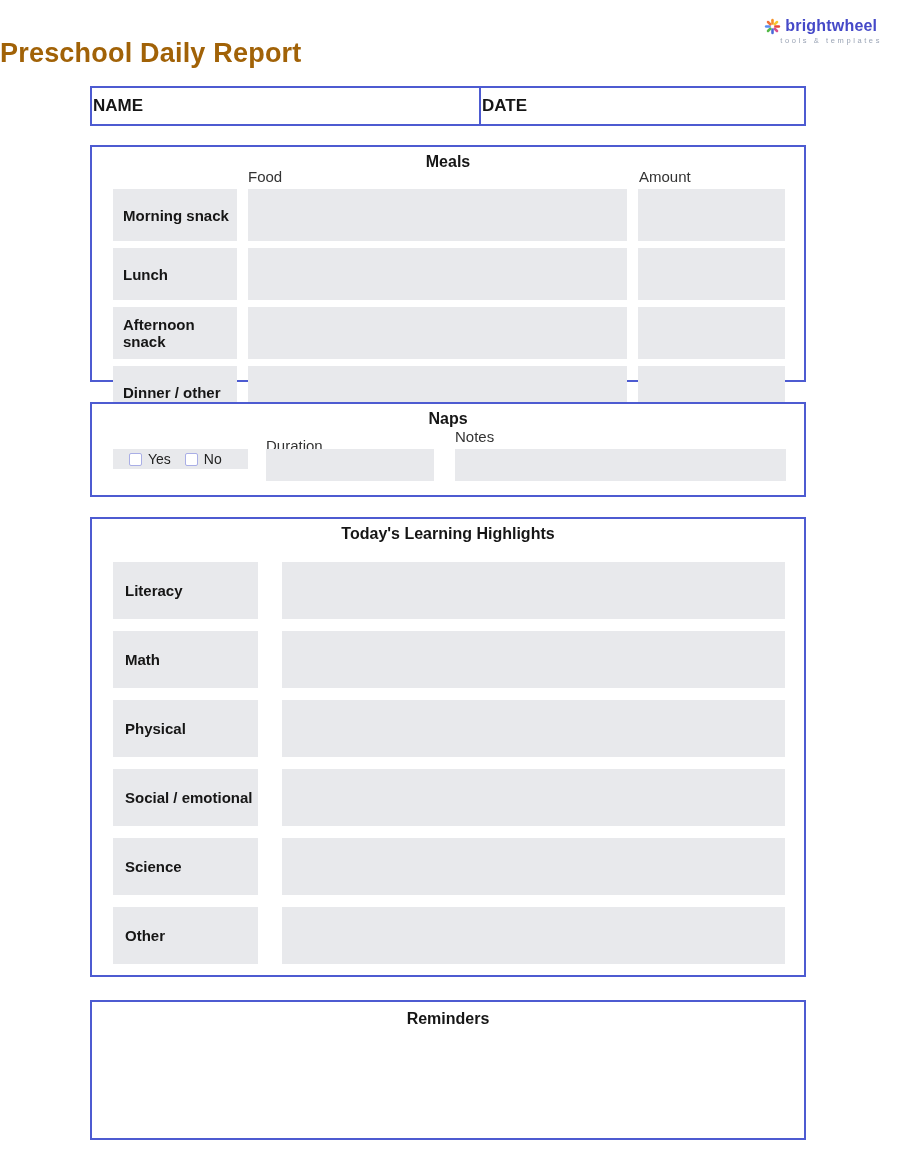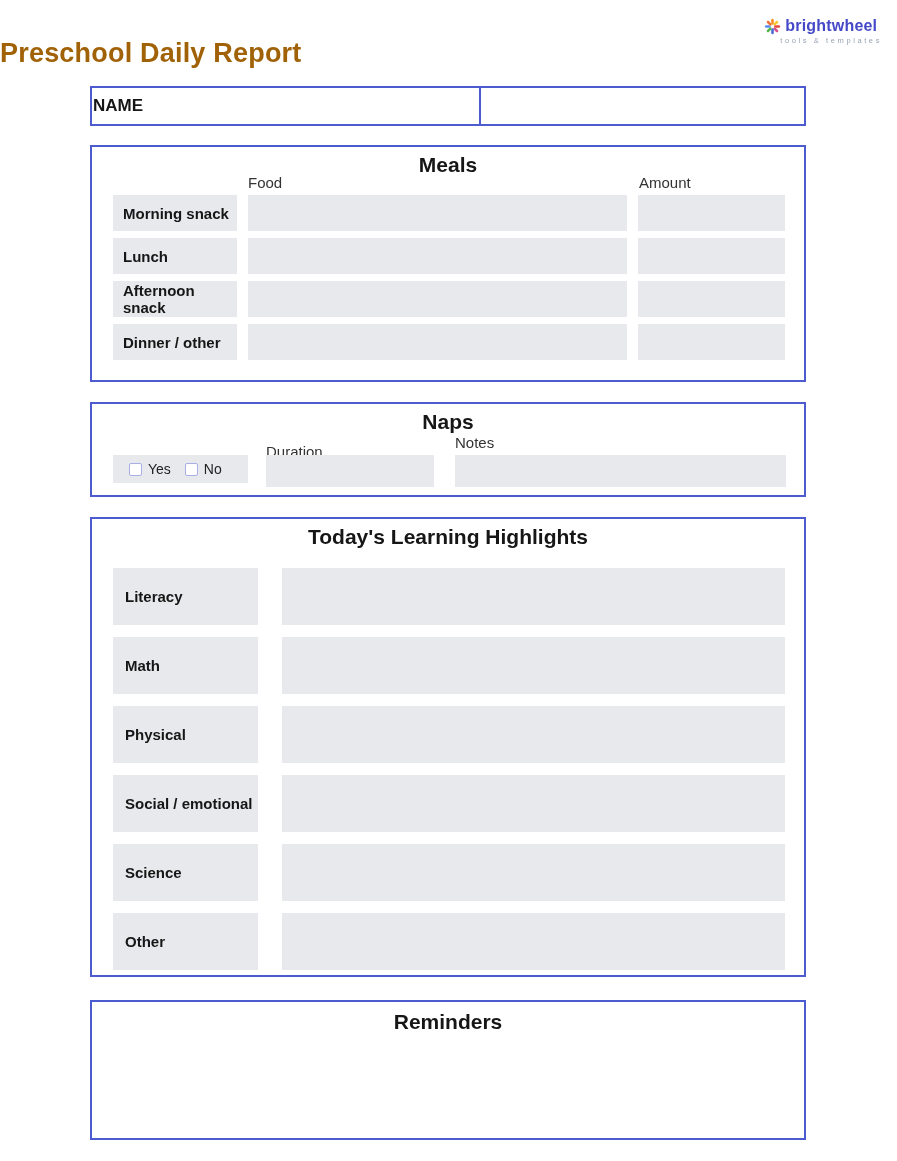--- a/index.html
+++ b/index.html
@@ -29,50 +29,50 @@
     font-size: 27px;
     font-weight: bold;
     color: #a16207;
     letter-spacing: 0.2px;
   }
 
   
   .bordered { border: 2px solid #4d5bd1; width: 716px; margin-left: 90px; background: #fff; }
   .section-title {
     margin: 6px 0 0 0; text-align: center;
-    font-size: 21px; font-weight: bold; color: #161616;
+    font-size: 16px; font-weight: bold; color: #161616;
   }
   .field { background: #e8e9ec; }
 
   
   .namedate { margin-top: 17px; height: 40px; display: flex; }
   .nd-cell { display: flex; align-items: center; padding-left: 1px; }
   .nd-cell.name { width: 389px; border-right: 2px solid #4d5bd1; }
   .nd-cell.date { flex: 1; }
   .nd-label { font-size: 17px; font-weight: bold; color: #161616; }
 
   
   .meals { margin-top: 19px; height: 237px; }
   .col-labels { position: relative; height: 16px; margin-top: -3px; font-size: 15px; color: #333; padding-left: 48px; }
   .col-labels .food-col { position: absolute; left: 156px; top: 0; }
   .col-labels .amount-col { position: absolute; left: 547px; top: 0; }
   .meal-rows { margin: 5px 0 0 21px; }
-  .meal-row { display: flex; gap: 11px; height: 36px; margin-bottom: 7px; }
+  .meal-row { display: flex; gap: 11px; height: 52px; margin-bottom: 7px; }
   .meal-label { width: 124px; display: flex; align-items: center; padding-left: 10px;
                 font-size: 15px; font-weight: bold; color: #161616; }
   .meal-food { width: 379px; }
   .meal-amount { width: 147px; }
 
   
   .naps { margin-top: 20px; height: 95px; position: relative; }
   .naps-labels { position: relative; height: 18px; font-size: 15px; color: #333; }
   .naps-labels .duration-col { position: absolute; left: 174px; top: 9px; }
   .naps-labels .notes-col { position: absolute; left: 363px; top: 0; }
   .naps-fields { position: relative; height: 32px; margin-top: 3px; }
-  .yesno-box { position: absolute; left: 21px; width: 135px; height: 28px;
+  .yesno-box { position: absolute; left: 21px; width: 135px; height: 20px;
                display: flex; align-items: center; gap: 14px; padding-left: 16px;
                font-size: 14px; color: #222; }
   .check-opt { display: flex; align-items: center; gap: 6px; }
   .checkbox { width: 13px; height: 13px; background: #fff;
               border: 1.5px solid #a9aee6; border-radius: 2px; display: inline-block; }
   .duration-field { position: absolute; left: 174px; width: 168px; height: 32px; }
   .notes-field { position: absolute; left: 363px; width: 331px; height: 32px; }
 
   
   .learning { margin-top: 20px; height: 460px; }
@@ -110,20 +110,23 @@
   </div>
   <div class="logo-tagline">tools &amp; templates</div>
 </div>
 
 <h1 class="page-title">Preschool Daily Report</h1>
 
 <div class="bordered namedate">
   <div class="nd-cell name">
     <span class="nd-label">NAME</span>
   </div>
+  <div class="nd-cell date">
+    <span class="nd-label">DATE</span>
+  </div>
 </div>
 
 <div class="bordered meals">
   <h2 class="section-title">Meals</h2>
   <div class="col-labels">
     <span class="food-col">Food</span>
     <span class="amount-col">Amount</span>
   </div>
   <div class="meal-rows">
     <div class="meal-row">

